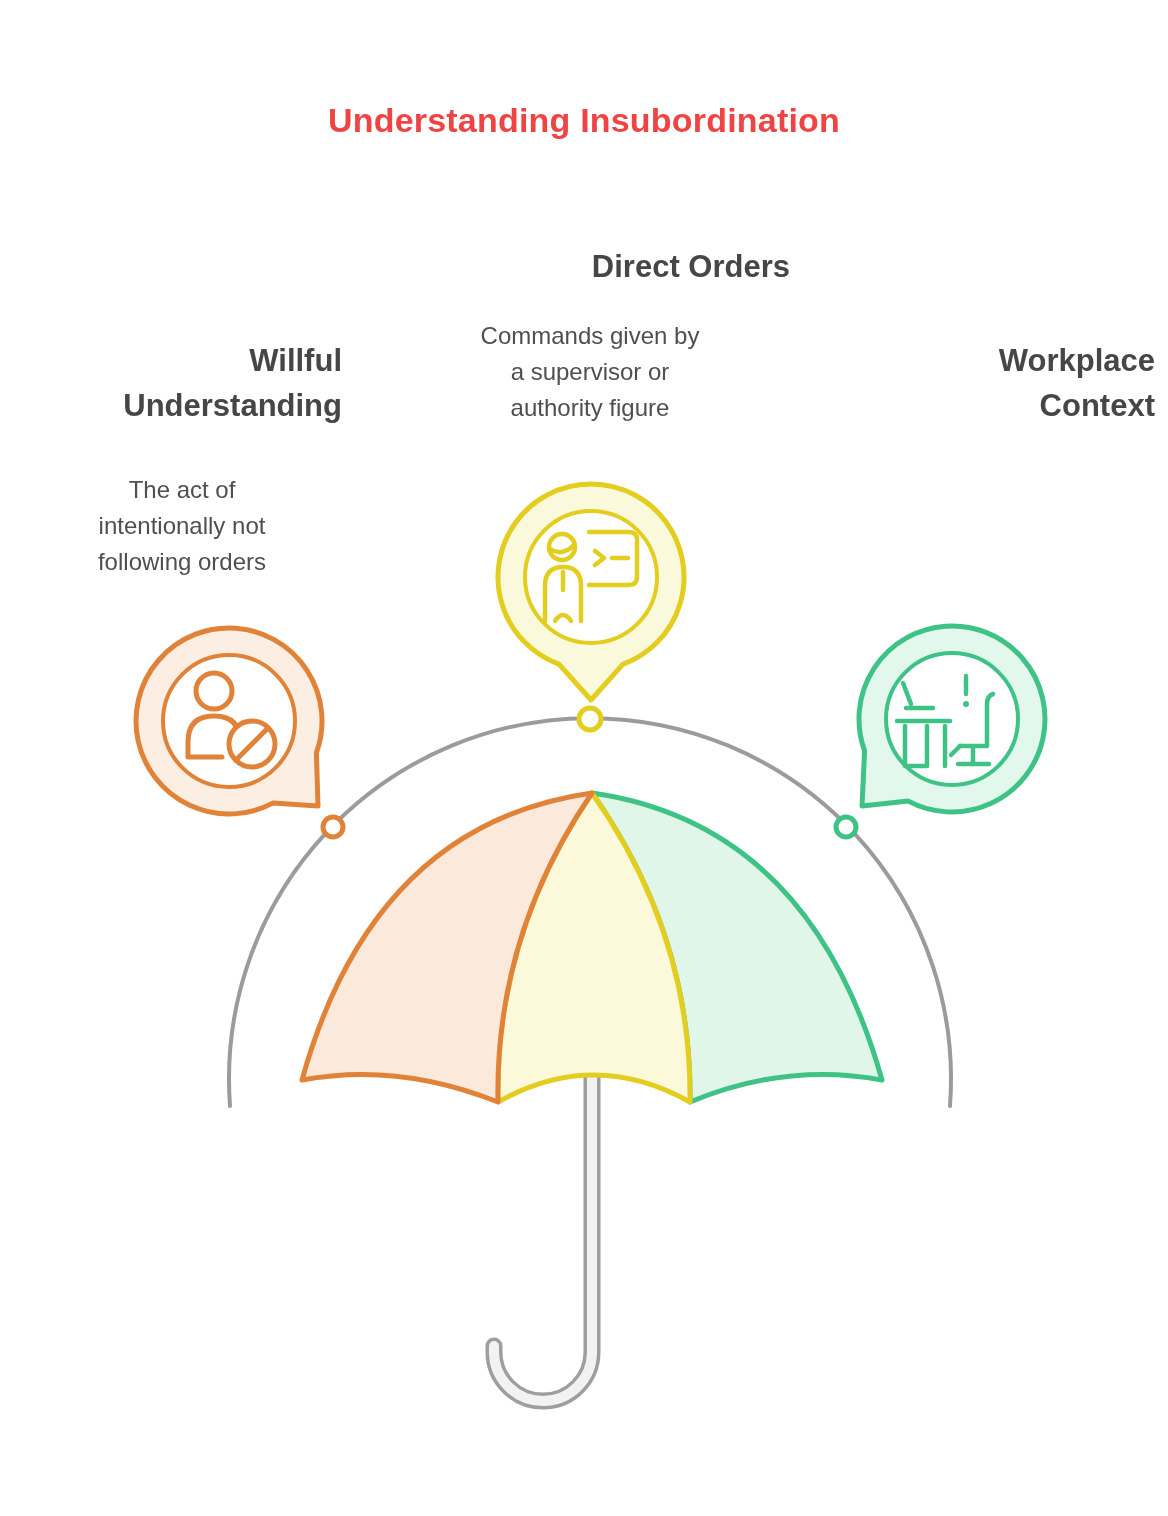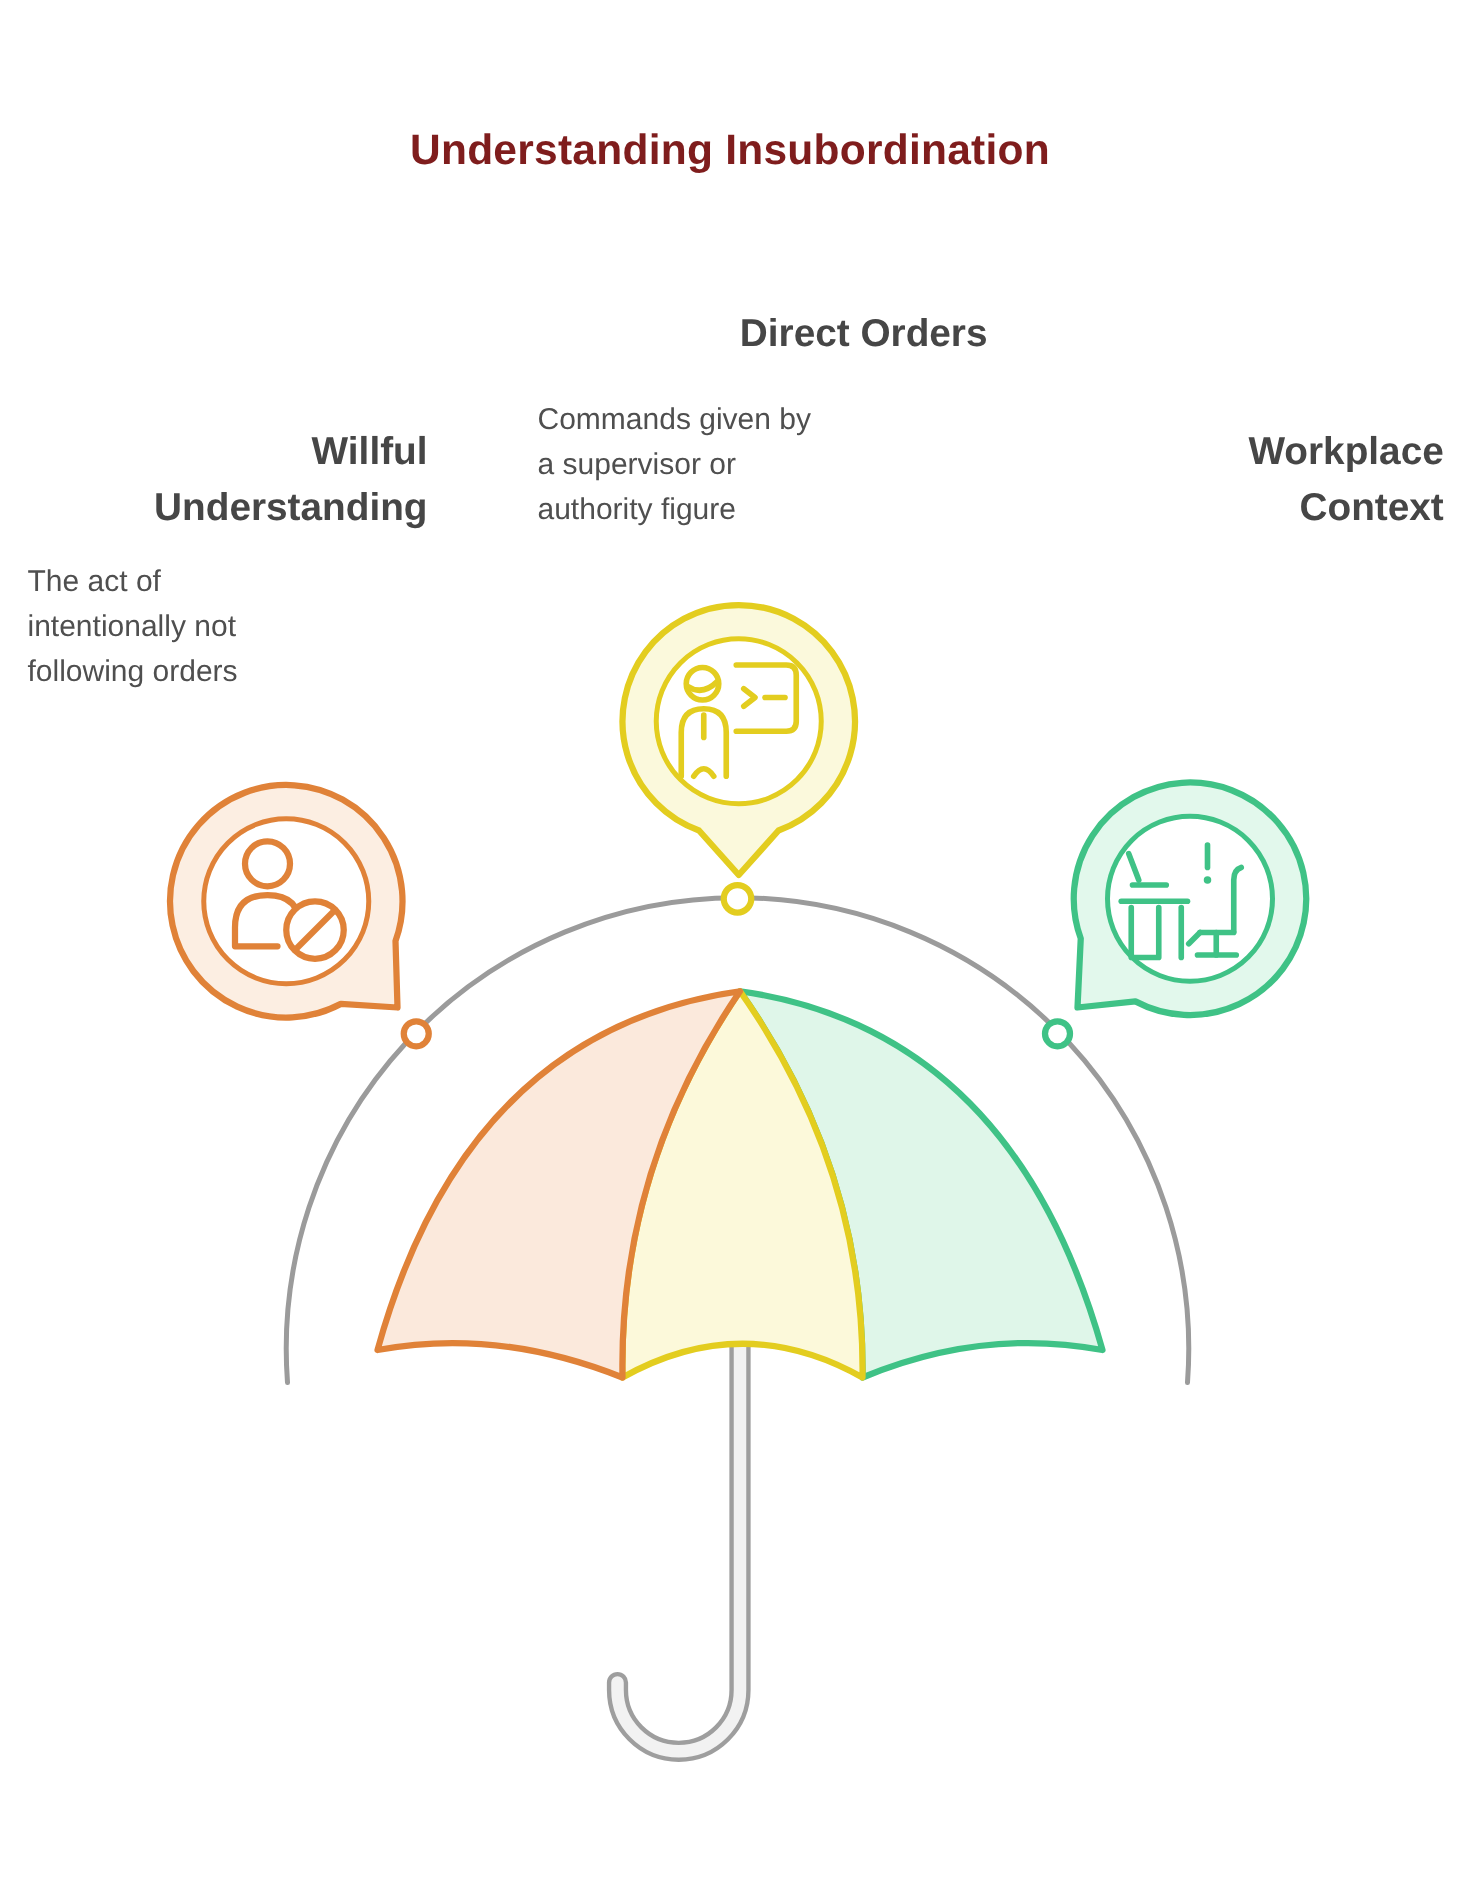--- a/index.html
+++ b/index.html
@@ -14,43 +14,43 @@
   }
   .title {
     position: absolute;
     top: 98px;
     left: 0;
     width: 1168px;
     text-align: center;
     font-size: 34px;
     line-height: 44px;
     font-weight: 700;
-    color: #7f1d1d;
+    color: #ef4444;
     letter-spacing: 0.2px;
   }
   .col-heading {
     position: absolute;
     text-align: right;
     font-size: 31px;
     line-height: 45px;
     font-weight: 700;
     color: #464646;
     white-space: pre-line;
   }
   .col-body {
     position: absolute;
-    text-align: left;
+    text-align: center;
     font-size: 24px;
     line-height: 36px;
     font-weight: 400;
     color: #4F4F4F;
     white-space: pre-line;
   }
   .heading-left  { top: 338px; left: 22px;  width: 320px; }
-  .body-left     { top: 448px; left: 22px;  width: 320px; }
+  .body-left     { top: 472px; left: 22px;  width: 320px; }
   .heading-mid   { top: 244px; left: 390px; width: 400px; }
   .body-mid      { top: 318px; left: 430px; width: 320px; }
   .heading-right { top: 338px; left: 835px; width: 320px; }
   .body-right    { top: 456px; left: 835px; width: 320px; }
   .graphic {
     position: absolute;
     top: 0;
     left: 0;
   }
 </style>

